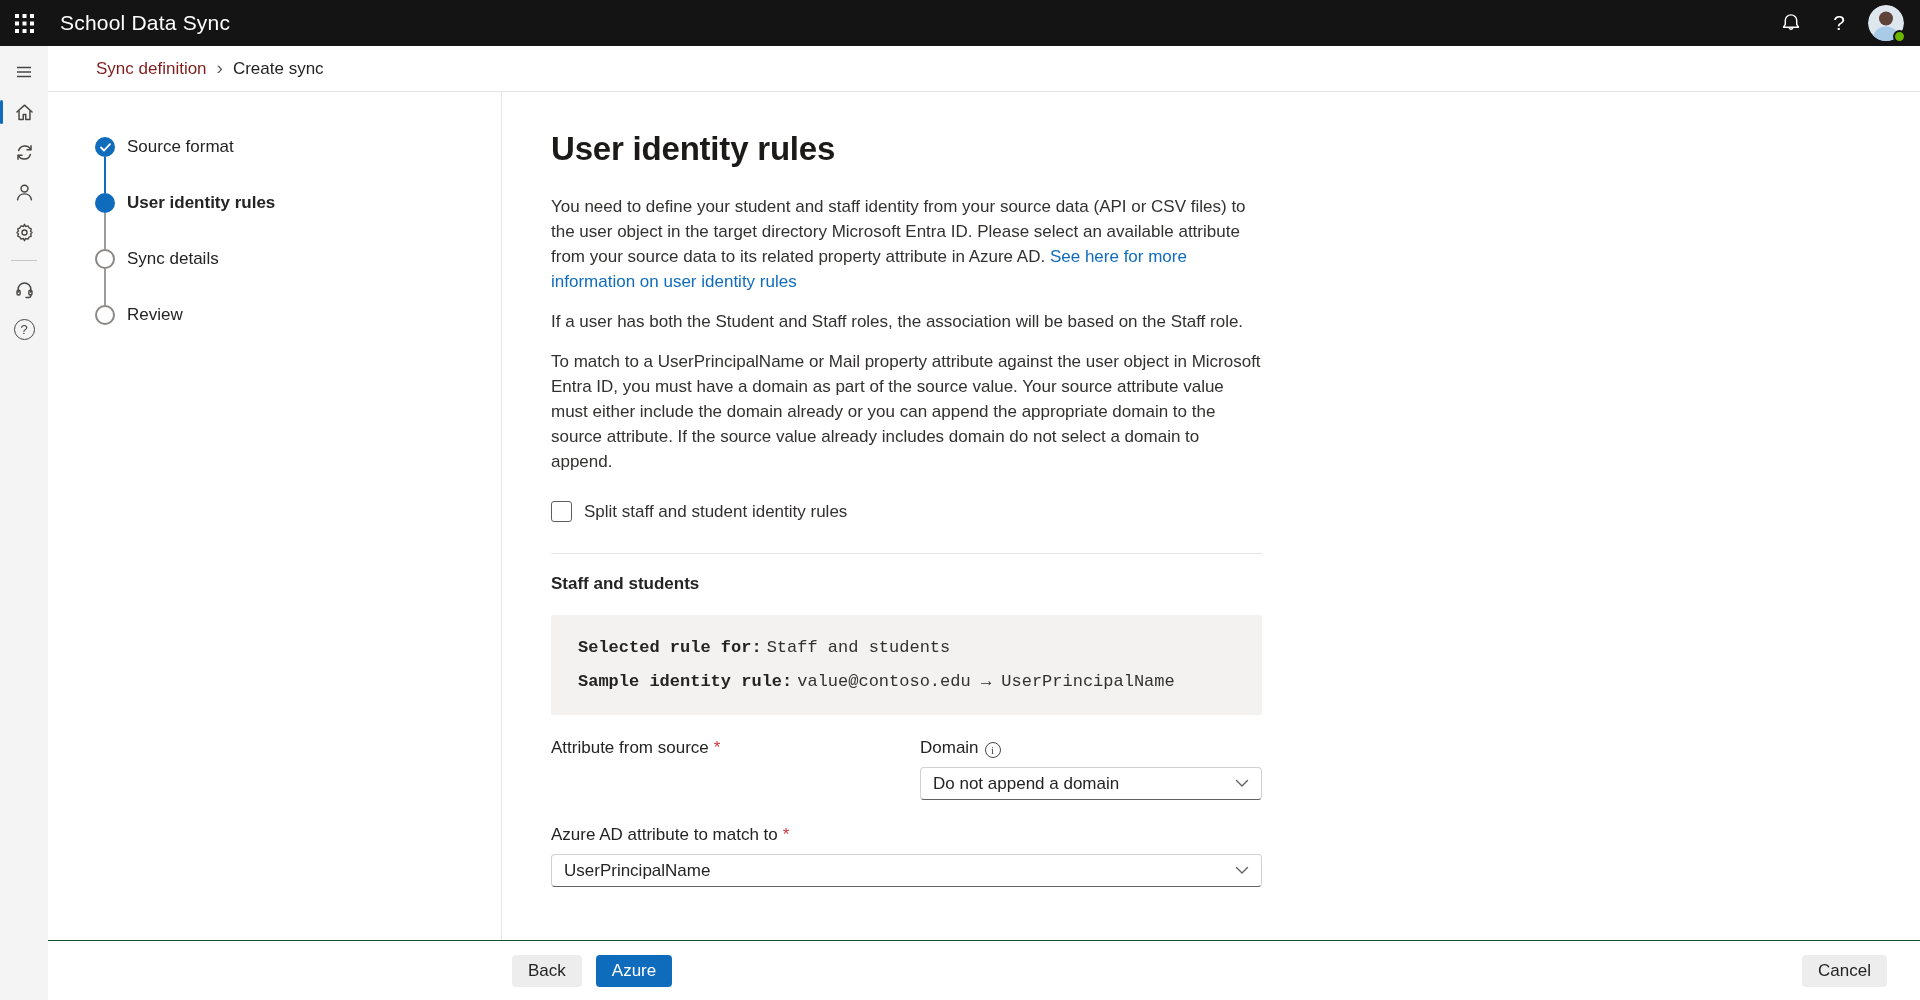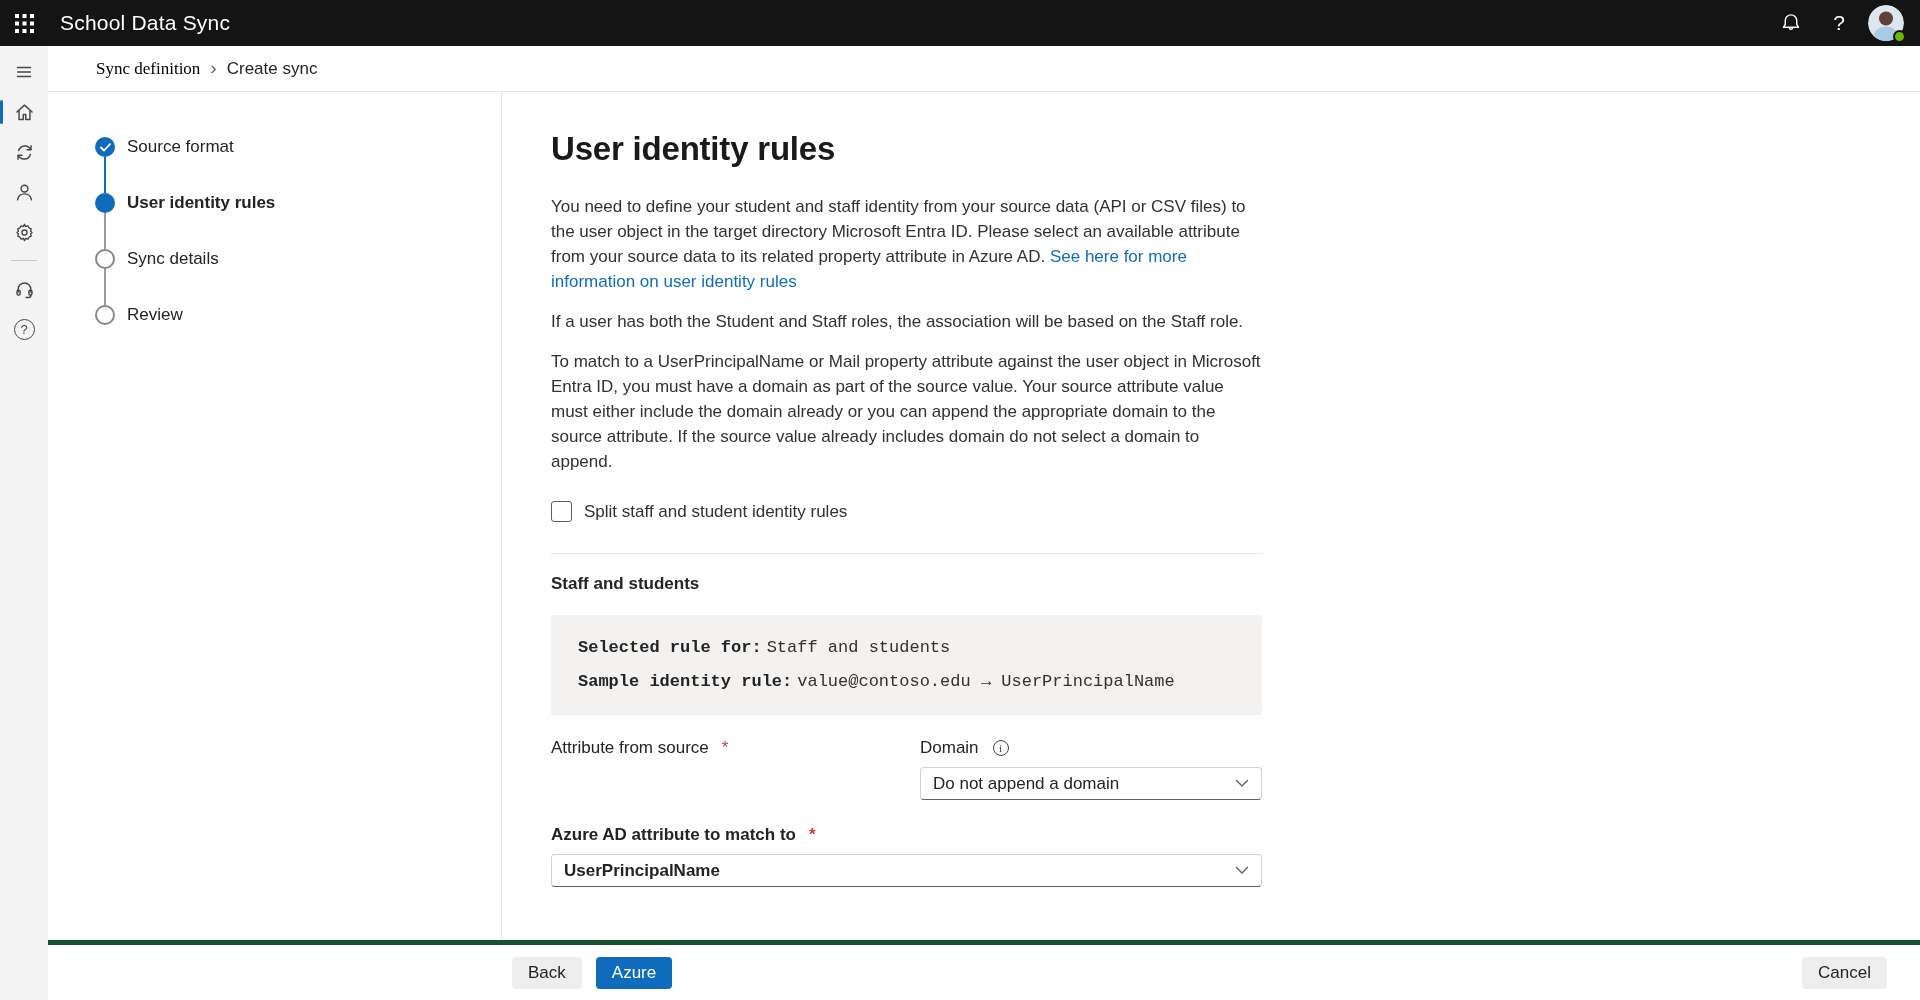--- a/index.html
+++ b/index.html
@@ -49,21 +49,21 @@
     display: flex; align-items: center; justify-content: center;
     font-size: 13px; color: #484644; font-weight: 400;
   }
 
   
   .page { flex: 1; display: flex; flex-direction: column; min-width: 0; }
   .breadcrumb {
     height: 46px; display: flex; align-items: center; padding-left: 48px;
     border-bottom: 1px solid #e5e5e5; font-size: 17px; gap: 10px;
   }
-  .crumb-link { color: #000000; text-decoration: none; font-family: Liberation Serif, serif; }
+  .crumb-link { color: #7f1d1d; text-decoration: none; }
   .crumb-sep { color: #605e5c; font-size: 19px; line-height: 1; padding-bottom: 2px; }
   .crumb-current { color: #242424; }
 
   .body { flex: 1; display: flex; min-height: 0; }
 
   
   .stepper { width: 454px; flex-shrink: 0; border-right: 1px solid #e5e5e5; padding: 45px 0 0 47px; }
   .step { list-style: none; position: relative; display: flex; align-items: center; gap: 12px; height: 20px; margin-bottom: 36px; }
   .step-circle {
     width: 20px; height: 20px; border-radius: 50%; flex-shrink: 0;
@@ -97,39 +97,39 @@
   .section-divider { border: none; border-top: 1px solid #e5e5e5; margin: 31px 0 0; }
   .section-heading { font-size: 17px; font-weight: 700; color: #242424; margin-top: 20px; }
 
   .infobox { background: #f3f2f1; border-radius: 2px; margin-top: 21px; padding: 23px 27px 24px; }
   .infobox p { font-size: 17px; color: #323130; font-family: Liberation Mono, monospace; }
   .infobox p + p { margin-top: 15px; }
   .infobox strong { font-weight: 700; color: #242424; }
   .info-val { margin-left: 5px; }
 
   .form-row { display: grid; grid-template-columns: 345px 342px; column-gap: 24px; margin-top: 23px; }
-  .form-row.full { grid-template-columns: 711px; margin-top: 25px; font-weight: bold; }
-  .field-label { font-size: 17px; color: #242424; margin-bottom: 9px; display: flex; align-items: center; gap: 8px; }
+  .form-row.full { grid-template-columns: 711px; margin-top: 25px; }
+  .field-label { font-size: 17px; color: #242424; margin-bottom: 9px; display: flex; align-items: flex-end; }
   .req { color: #d13438; margin-left: 5px; }
   .info-icon {
     width: 16px; height: 16px; border: 1px solid #484644; border-radius: 50%;
     display: inline-flex; align-items: center; justify-content: center;
     font-size: 11px; font-style: normal; color: #484644; margin-left: 6px;
     font-family: "Liberation Serif", serif;
   }
   .dropdown {
     height: 33px; background: #fff; border: 1px solid #d1d1d1; border-bottom-color: #616161;
     border-radius: 4px; display: flex; align-items: center; justify-content: space-between;
     padding: 0 12px; cursor: pointer;
   }
   .dropdown-value { font-size: 17px; color: #242424; }
 
   
   .footer {
-    height: 60px; border-top: 5px solid #14532d; display: flex; align-items: center;
+    height: 60px; border-top: 1px solid #14532d; display: flex; align-items: center;
     padding-left: 464px; padding-right: 33px; background: #fff;
   }
   .btn {
     height: 32px; border-radius: 4px; font-size: 17px; padding: 0 16px;
     display: inline-flex; align-items: center; justify-content: center;
   }
   .btn-secondary { background: #ededed; color: #242424; }
   .btn-primary { background: #0f6cbd; color: #fff; margin-left: 14px; }
   .footer-spacer { flex: 1; }
 </style>

